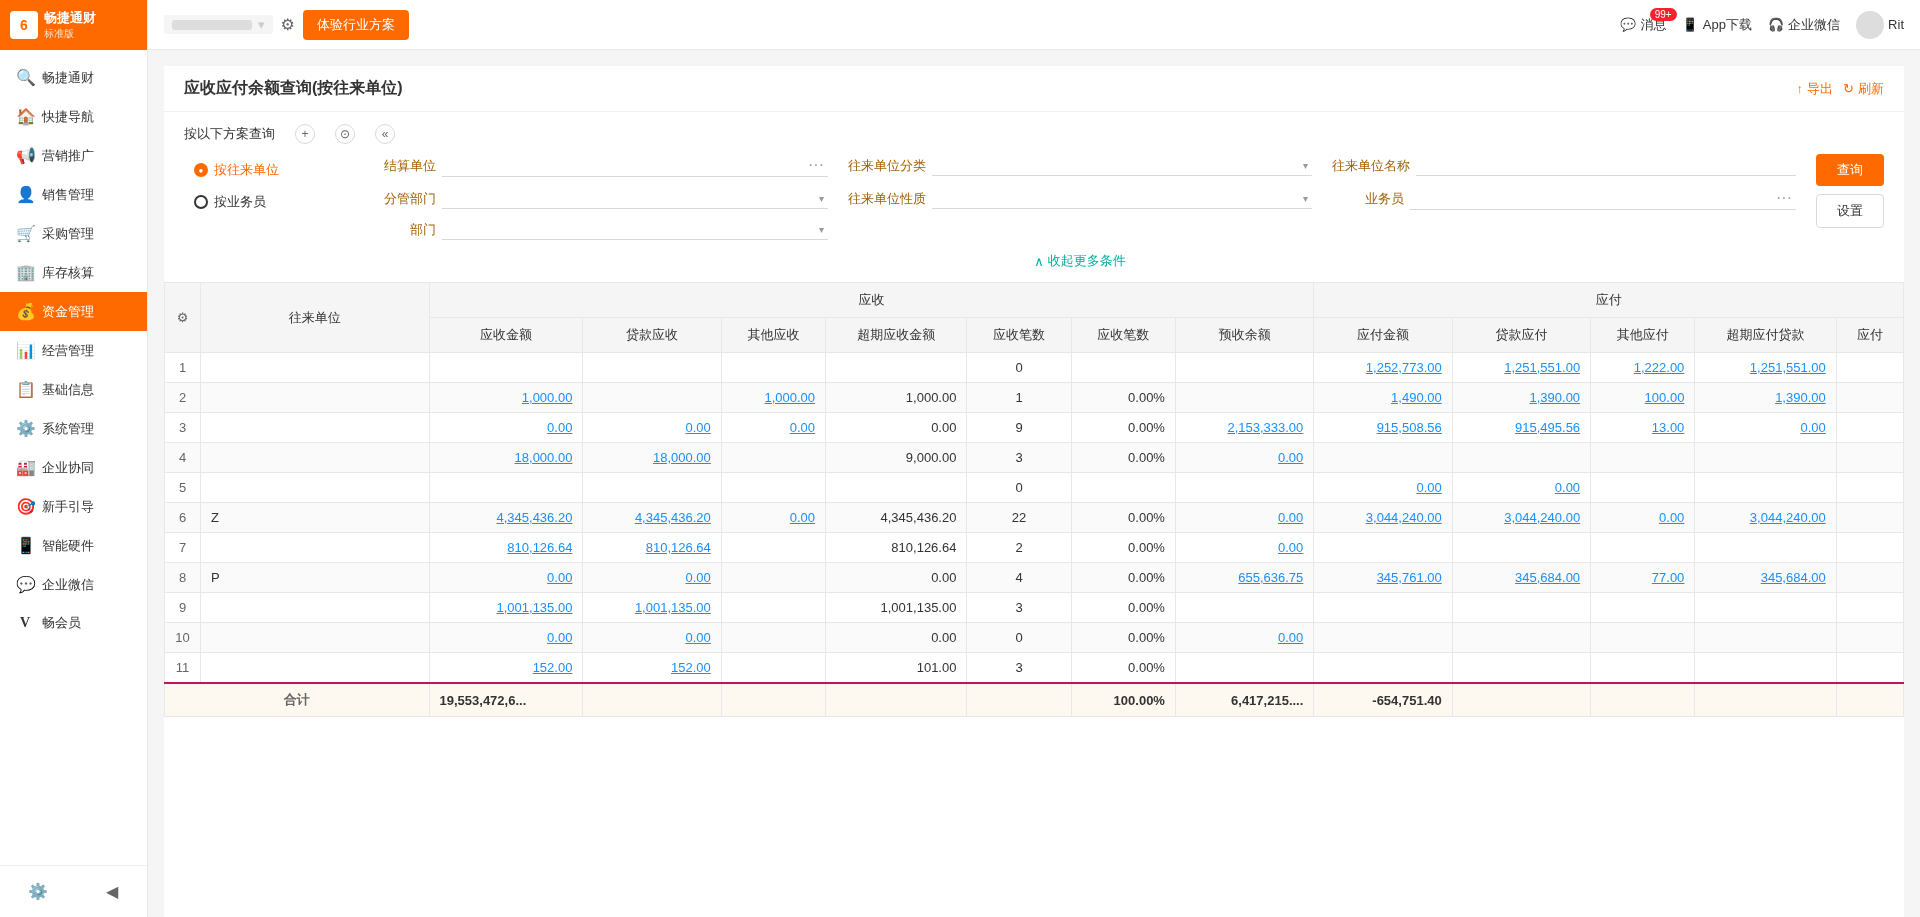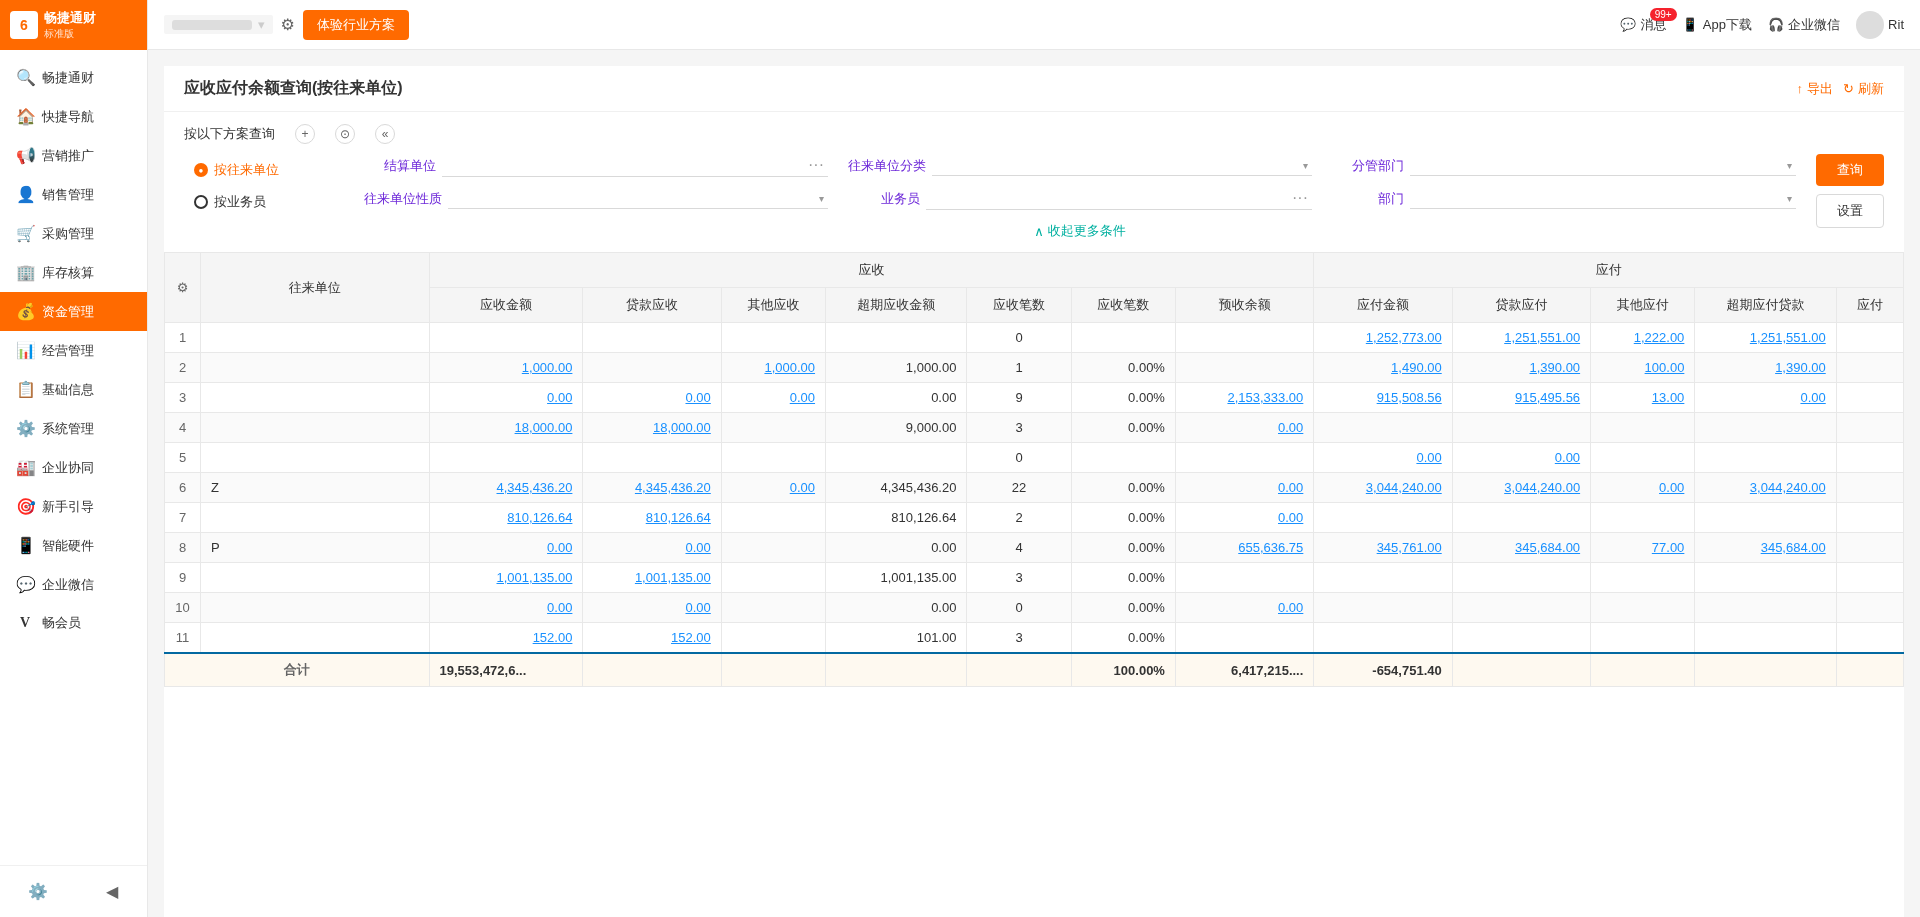--- a/index.html
+++ b/index.html
@@ -53,33 +53,33 @@
     .filter-add-btn { color: #666; cursor: pointer; border: 1px solid #d9d9d9; border-radius: 50%; width: 20px; height: 20px; display: flex; align-items: center; justify-content: center; font-size: 12px; }
     .filter-dots { color: #999; font-size: 16px; }
     .query-btn { background: #ff6a00; color: #fff; border: none; padding: 7px 20px; border-radius: 4px; cursor: pointer; font-size: 13px; }
     .set-btn { background: #fff; color: #333; border: 1px solid #d9d9d9; padding: 7px 20px; border-radius: 4px; cursor: pointer; font-size: 13px; }
     .data-table { width: 100%; border-collapse: collapse; font-size: 12px; }
     .data-table th { background: #f5f5f5; color: #333; font-weight: 500; padding: 8px 10px; border: 1px solid #e8e8e8; text-align: center; white-space: nowrap; }
     .data-table td { padding: 7px 10px; border: 1px solid #e8e8e8; color: #333; white-space: nowrap; text-align: right; }
     .data-table td:first-child { text-align: center; color: #666; }
     .data-table td:nth-child(2) { text-align: left; }
     .data-table tr:nth-child(even) { background: #fafafa; }
-    .data-table tfoot td { background: #fef9f0; font-weight: bold; border-top: 2px solid #0369a1; }
+    .data-table tfoot td { background: #fef9f0; font-weight: bold; border-top: 2px solid #be185d; }
     .link-text { color: #1890ff; text-decoration: underline; cursor: pointer; }
     .negative { color: #f5222d; }
 
     .th-group { background: #e8f4f4; }
 
     .table-settings-icon { cursor: pointer; color: #666; }
 
     .filter-section { padding: 12px 20px 0; }
     .filter-top { display: flex; align-items: center; gap: 20px; margin-bottom: 10px; }
     .filter-grid { display: grid; grid-template-columns: 1fr 1fr 1fr; gap: 10px 20px; margin-bottom: 8px; }
     .filter-cell { display: flex; align-items: center; gap: 6px; }
-    .f-label { color: #6d28d9; min-width: 72px; text-align: right; font-size: 13px; white-space: nowrap; }
+    .f-label { color: #a16207; min-width: 72px; text-align: right; font-size: 13px; white-space: nowrap; }
     .f-input-wrap { flex: 1; border-bottom: 1px solid #d9d9d9; display: flex; align-items: center; padding: 2px 4px; }
     .f-input-wrap input { border: none; outline: none; background: transparent; font-size: 13px; width: 100%; }
     .f-arrow { color: #999; font-size: 10px; margin-left: 4px; }
     .collapse-row { display: flex; justify-content: center; align-items: center; gap: 4px; color: #00b0a0; font-size: 12px; cursor: pointer; padding: 4px 0; }
     .left-nav { width: 160px; flex-shrink: 0; }
     .nav-item { display: flex; align-items: center; gap: 6px; padding: 7px 10px; cursor: pointer; border-radius: 4px; font-size: 13px; color: #333; }
     .nav-item.active { color: #ff6a00; }
     .nav-item .dot { width: 14px; height: 14px; border-radius: 50%; border: 2px solid currentColor; display: flex; align-items: center; justify-content: center; font-size: 8px; flex-shrink: 0; }
   </style>
 </head>
@@ -240,20 +240,26 @@
                 <div class="f-input-wrap">
                   <input type="text" placeholder="" style="">
                   <span class="filter-dots">···</span>
                 </div>
               </div>
               <div class="filter-cell">
                 <span class="f-label">往来单位分类</span>
                 <div class="f-input-wrap">
                   <input type="text" placeholder="" style="flex: 1 1 0%;">
                   <span class="f-arrow">▾</span>
+                </div>
+              </div>
+              <div class="filter-cell">
+                <span class="f-label">往来单位名称</span>
+                <div class="f-input-wrap">
+                  <input type="text" placeholder="" style="flex: 1 1 0%;">
                 </div>
               </div>
 
               <div class="filter-cell">
                 <span class="f-label">分管部门</span>
                 <div class="f-input-wrap">
                   <input type="text" placeholder="" style="flex: 1 1 0%;">
                   <span class="f-arrow">▾</span>
                 </div>
               </div>

